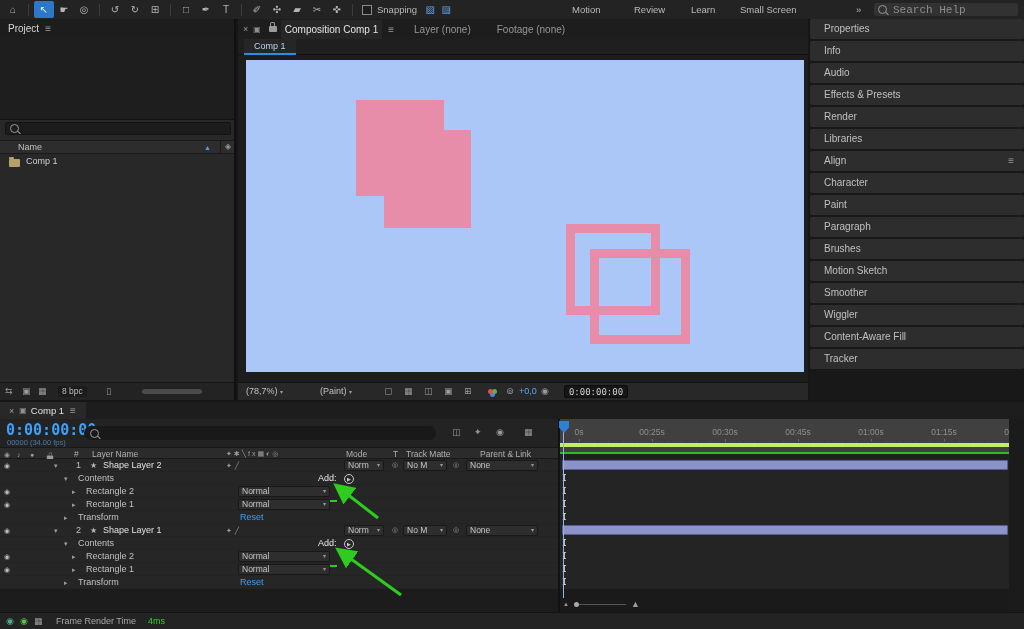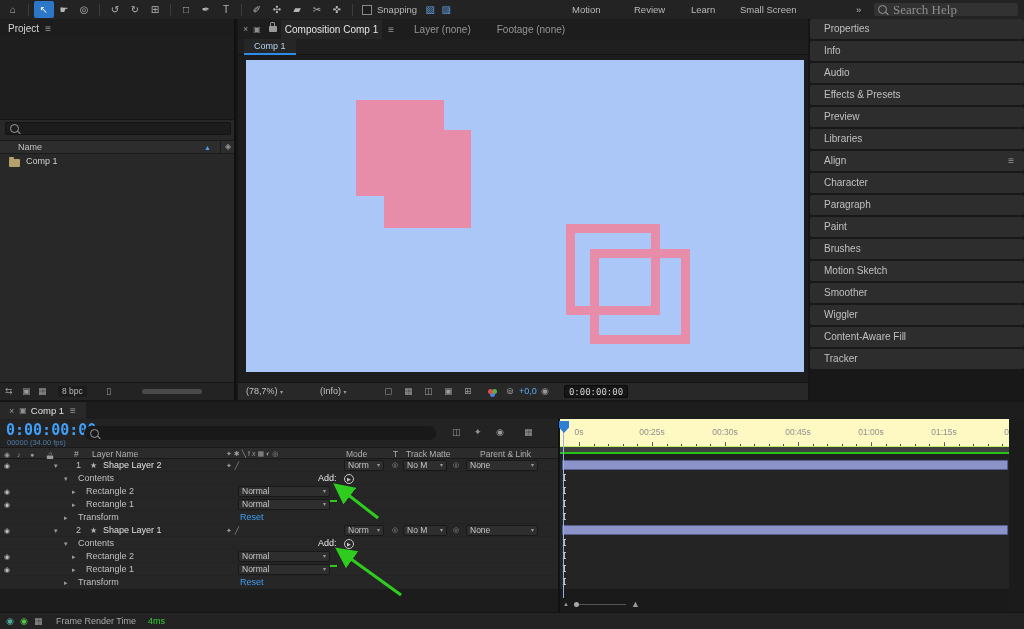--- a/index.html
+++ b/index.html
@@ -8,21 +8,21 @@
   
   #topbar{position:absolute;left:0;top:0;width:1024px;height:19px;background:#232323;border-bottom:1px solid #0d0d0d;display:flex;align-items:center}
   .tool{width:20px;height:17px;display:inline-flex;align-items:center;justify-content:center;color:#b5b5b5;font-size:10px}
   .tool.active{background:#2d77c9;color:#fff;border-radius:2px}
   .snapblue{color:#5e9fe0;width:16px}
   .tbsep{width:1px;height:12px;background:#3c3c3c;margin:0 5px}
   .cbx{width:8px;height:8px;border:1px solid #8a8a8a;background:#1d1d1d;display:inline-block;margin-left:4px}
   .ws{position:absolute;top:0;height:19px;line-height:19px;color:#b9b9b9;font-size:9.5px}
   .mag{display:inline-block;width:7px;height:7px;border:1px solid #9a9a9a;border-radius:50%;position:relative;flex:0 0 auto}
   .mag::after{content:"";position:absolute;width:4px;height:1px;background:#9a9a9a;transform:rotate(45deg);right:-3px;bottom:-1px}
-  .sinput{background:transparent;border:none;outline:none;color:#c0c0c0;font-size:13px;font-family:Liberation Serif, serif;width:100px}
+  .sinput{background:transparent;border:none;outline:none;color:#c0c0c0;font-size:11px;font-family:Liberation Mono, monospace;width:100px}
   .sinput::placeholder{color:#8d8d8d}
   
   .tabrow{display:flex;align-items:center;background:#1d1d1d;border-bottom:1px solid #121212}
   .ham{color:#9a9a9a;font-size:10px;margin:0 6px}
   .closex{color:#9a9a9a;font-size:9px;margin:0 5px}
   .panelico{color:#8f8f8f;font-size:8px;margin-right:4px}
   .lockico{display:inline-block;width:8px;height:6px;background:#9a9a9a;border-radius:1px;position:relative;margin:0 4px}
   .lockico::before{content:"";position:absolute;left:1.5px;top:-4px;width:3px;height:3px;border:1px solid #9a9a9a;border-bottom:none;border-radius:2px 2px 0 0}
   .folderico{display:inline-block;width:11px;height:8px;background:#b3a06a;border-radius:1px;position:relative}
   .folderico::before{content:"";position:absolute;left:0;top:-2px;width:5px;height:2px;background:#b3a06a;border-radius:1px 1px 0 0}
@@ -136,45 +136,45 @@
     <div class="abs" style="left:0;top:36px;width:100%;height:327px;background:#1d1d1d">
       <div class="abs" style="left:8px;top:5px;width:558px;height:312px;background:#aac7f7">
         <div class="abs" style="left:110px;top:40px;width:88px;height:96px;background:#e78da9"></div>
         <div class="abs" style="left:138px;top:70px;width:87px;height:98px;background:#e78da9"></div>
         <div class="abs" style="left:320px;top:164px;width:94px;height:91px;border:9px solid #e78da9;box-sizing:border-box"></div>
         <div class="abs" style="left:344px;top:189px;width:100px;height:95px;border:9px solid #e78da9;box-sizing:border-box"></div>
       </div>
     </div>
     <div class="abs" style="left:0;top:363px;width:100%;height:18px;background:#282828;border-top:1px solid #141414;box-sizing:border-box">
       <span class="abs" style="left:8px;top:3px;font-size:9px;color:#c0c0c0"><span>(78,7%)</span> <span class="chev">▾</span></span>
-      <span class="abs" style="left:82px;top:3px;font-size:9px;color:#c0c0c0"><span>(Info)</span> <span class="chev">▾</span></span>
+      <span class="abs" style="left:82px;top:3px;font-size:9px;color:#c0c0c0"><span>(Paint)</span> <span class="chev">▾</span></span>
       <span class="abs" style="left:146px;top:3px;font-size:9px;color:#9a9a9a">▢</span>
       <span class="abs" style="left:166px;top:3px;font-size:9px;color:#9a9a9a">▦</span>
       <span class="abs" style="left:186px;top:3px;font-size:9px;color:#9a9a9a">◫</span>
       <span class="abs" style="left:206px;top:3px;font-size:9px;color:#9a9a9a">▣</span>
       <span class="abs" style="left:226px;top:3px;font-size:9px;color:#9a9a9a">⊞</span>
       <span class="abs" style="left:250px;top:6px;width:5px;height:5px;border-radius:50%;background:#e05050;box-shadow:4px 0 0 #4fb54f,2px 3px 0 #4f7fe0"></span>
       <span class="abs" style="left:268px;top:3px;font-size:9px;color:#9a9a9a">⊚</span>
       <span class="abs" style="left:281px;top:3px;font-size:9px;color:#57a9f0">+0,0</span>
       <span class="abs" style="left:303px;top:3px;font-size:9px;color:#9a9a9a">◉</span>
       <span class="abs" style="left:326px;top:2px;width:64px;height:13px;background:#161616;border:1px solid #0c0c0c;border-radius:2px;font-family:'DejaVu Sans Mono',monospace;font-size:9px;line-height:13px;text-align:center;color:#cfcfcf;box-sizing:border-box">0:00:00:00</span>
     </div>
   </div>
 
   <div class="abs" style="left:810px;top:19px;width:214px;height:381px;background:#181818">
     <div class="rp-item"><span>Properties</span></div>
     <div class="rp-item"><span>Info</span></div>
     <div class="rp-item"><span>Audio</span></div>
     <div class="rp-item"><span>Effects &amp; Presets</span></div>
-    <div class="rp-item"><span>Preview</span></div>
+    <div class="rp-item"><span>Render</span></div>
     <div class="rp-item"><span>Libraries</span></div>
     <div class="rp-item"><span>Align</span><span class="ham">≡</span></div>
     <div class="rp-item"><span>Character</span></div>
+    <div class="rp-item"><span>Paint</span></div>
     <div class="rp-item"><span>Paragraph</span></div>
-    <div class="rp-item"><span>Paint</span></div>
     <div class="rp-item"><span>Brushes</span></div>
     <div class="rp-item"><span>Motion Sketch</span></div>
     <div class="rp-item"><span>Smoother</span></div>
     <div class="rp-item"><span>Wiggler</span></div>
     <div class="rp-item"><span>Content-Aware Fill</span></div>
     <div class="rp-item"><span>Tracker</span></div>
   </div>
 
   <div class="abs" style="left:0;top:402px;width:1024px;height:227px;background:#202020">
 
@@ -193,21 +193,21 @@
       <span class="abs" style="left:84px;top:7px;width:352px;height:14px;background:#191919;border-radius:7px;display:flex;align-items:center;gap:5px;padding:0 6px;box-sizing:border-box">
         <span class="mag"></span>
         <input class="sinput" style="">
       </span>
       <span class="abs" style="left:452px;top:8px;font-size:9px;color:#9a9a9a">◫</span>
       <span class="abs" style="left:474px;top:8px;font-size:9px;color:#9a9a9a">✦</span>
       <span class="abs" style="left:496px;top:8px;font-size:9px;color:#9a9a9a">◉</span>
       <span class="abs" style="left:524px;top:8px;font-size:9px;color:#9a9a9a">▦</span>
     </div>
 
-    <div class="abs" style="left:560px;top:17px;width:449px;height:28px;background:#fef9c3;border-bottom:1px solid #bef264;overflow:hidden;box-sizing:border-box">
+    <div class="abs" style="left:560px;top:17px;width:449px;height:28px;background:#404040;border-bottom:4px solid #bef264;overflow:hidden;box-sizing:border-box">
       <span class="rulerlabel" style="left:19px">0s</span>
       <span class="rulerlabel" style="left:92px">00:25s</span>
       <span class="rulerlabel" style="left:165px">00:30s</span>
       <span class="rulerlabel" style="left:238px">00:45s</span>
       <span class="rulerlabel" style="left:311px">01:00s</span>
       <span class="rulerlabel" style="left:384px">01:15s</span>
       <span class="rulerlabel" style="left:457px">01:30s</span>
       <div class="abs" style="left:19px;bottom:0;right:0;height:4px;background:repeating-linear-gradient(90deg,#6a6a6a 0 1px,transparent 1px 73px)"></div>
       <div class="abs" style="left:19px;bottom:0;right:0;height:2px;background:repeating-linear-gradient(90deg,#4a4a4a 0 1px,transparent 1px 14.6px)"></div>
     </div>

